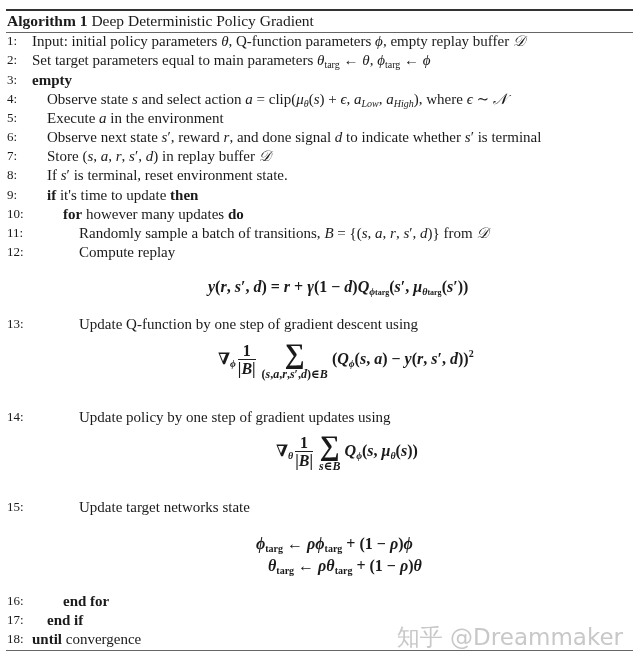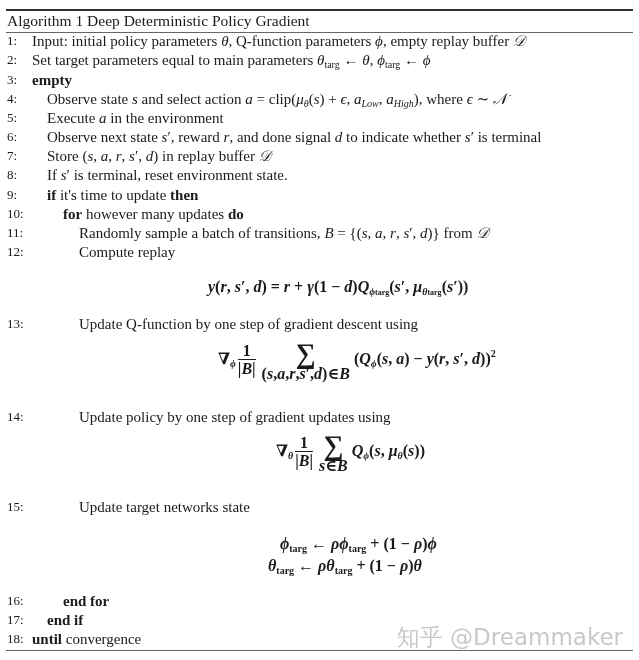--- a/index.html
+++ b/index.html
@@ -3,34 +3,34 @@
 <meta charset="utf-8">
 <style>
   html, body { margin:0; padding:0; background:#ffffff; }
   body { width:639px; height:660px; position:relative; overflow:hidden;
          font-family:"Liberation Serif","DejaVu Serif",serif; color:#1a1a1a; font-size:15px; }
   .rule { position:absolute; left:6px; right:6px; background:#333; }
   .rule-top { top:9px; height:1.5px; }
   .rule-mid { top:32px; height:1px; background:#666; }
   .rule-bot { top:650px; height:1px; background:#666; }
   .caption { position:absolute; left:7px; top:12px; font-size:15.5px; }
-  .caption b { font-weight:normal;margin-top:48px; }
+  .caption b { font-weight:bold;margin-top:48px; }
   .line { position:absolute; left:0; white-space:nowrap; height:20px; line-height:20px; }
   .ln { position:absolute; left:7px; width:20px; text-align:left; font-size:13px; }
   .txt { position:absolute; white-space:nowrap; }
   .kw { font-weight:bold; }
   i { font-style:italic; }
   .eq { position:absolute; white-space:nowrap; font-size:16px;font-weight:bold; }
   sub { font-size:10px; vertical-align:-3px; }
   .frac { display:inline-block; vertical-align:middle; text-align:center; margin:0 2px; }
   .frac .num { display:block; border-bottom:1px solid #222; padding:0 2px; line-height:16px; }
   .frac .den { display:block; line-height:18px; }
   .sum { display:inline-block; vertical-align:middle; text-align:center; margin:0 4px; }
   .sum .sig { display:block; font-size:28px; line-height:28px; }
-  .sum .lim { display:block; font-size:16px; line-height:12px;text-align:right; }
+  .sum .lim { display:block; font-size:12px; line-height:12px;text-align:right; }
   .wm { position:absolute; right:16px; top:622px; font-family:"DejaVu Sans",sans-serif; font-size:23px; color:#c8c8c8; }
 </style>
 </head>
 <body>
 
 <div class="rule rule-top"></div>
 <div class="caption">
   <b>Algorithm 1</b>
   <span>Deep Deterministic Policy Gradient</span>
 </div>
@@ -116,21 +116,21 @@
 
 <div class="eq" style="left:276px; top:432px">
   ∇<sub><i>θ</i></sub><span class="frac"><span class="num">1</span><span class="den">|<i>B</i>|</span></span><span class="sum"><span class="sig">∑</span><span class="lim"><i>s</i>∈<i>B</i></span></span><i>Q</i><sub><i>ϕ</i></sub>(<i>s</i>, <i>μ</i><sub><i>θ</i></sub>(<i>s</i>))
 </div>
 
 <div class="line" style="top:497px">
   <span class="ln">15:</span>
   <span class="txt" style="left:79px">Update target networks state</span>
 </div>
 
-<div class="eq" style="left:280px; top:535px">
+<div class="eq" style="left:256px; top:535px">
   <i>ϕ</i><sub>targ</sub> ← <i>ρϕ</i><sub>targ</sub> + (1 − <i>ρ</i>)<i>ϕ</i>
 </div>
 <div class="eq" style="left:268px; top:557px">
   <i>θ</i><sub>targ</sub> ← <i>ρθ</i><sub>targ</sub> + (1 − <i>ρ</i>)<i>θ</i>
 </div>
 
 <div class="line" style="top:591px">
   <span class="ln">16:</span>
   <span class="txt kw" style="left:63px">end for</span>
 </div>

